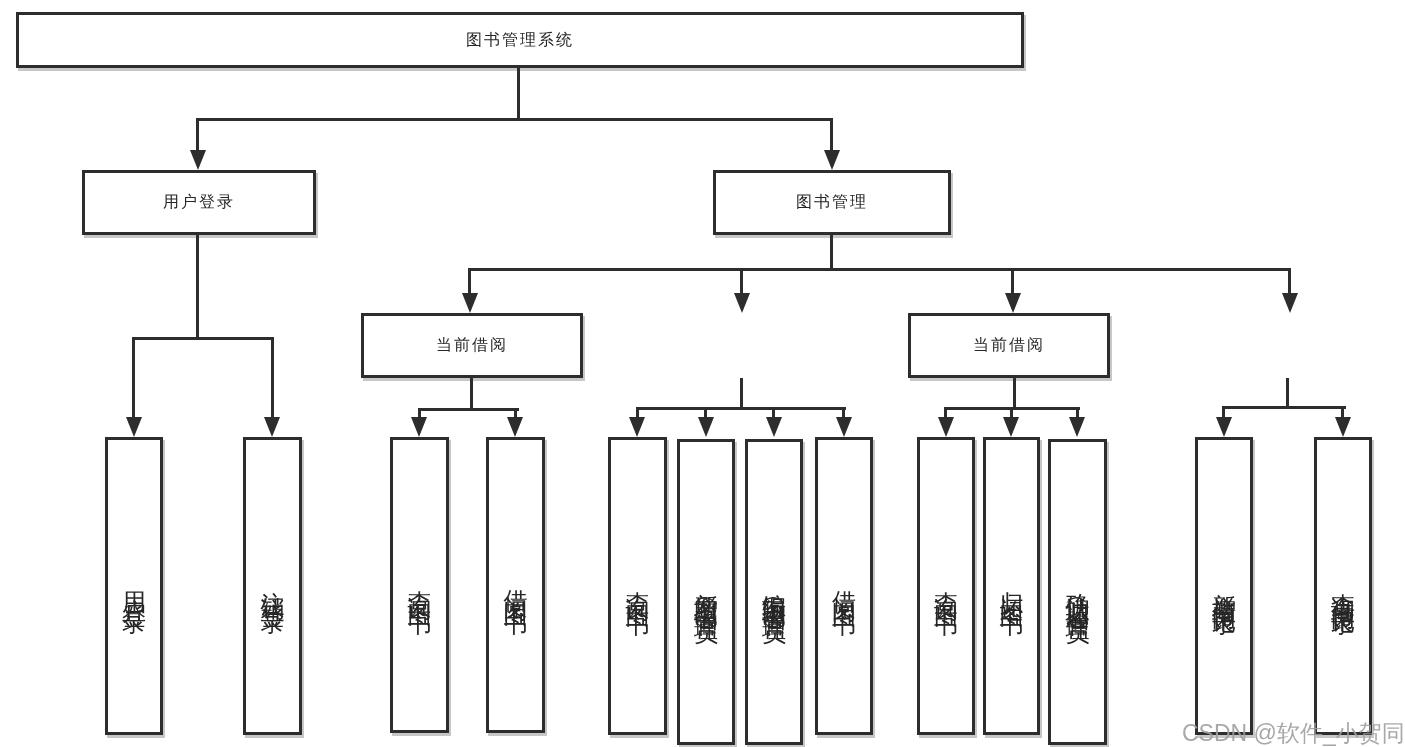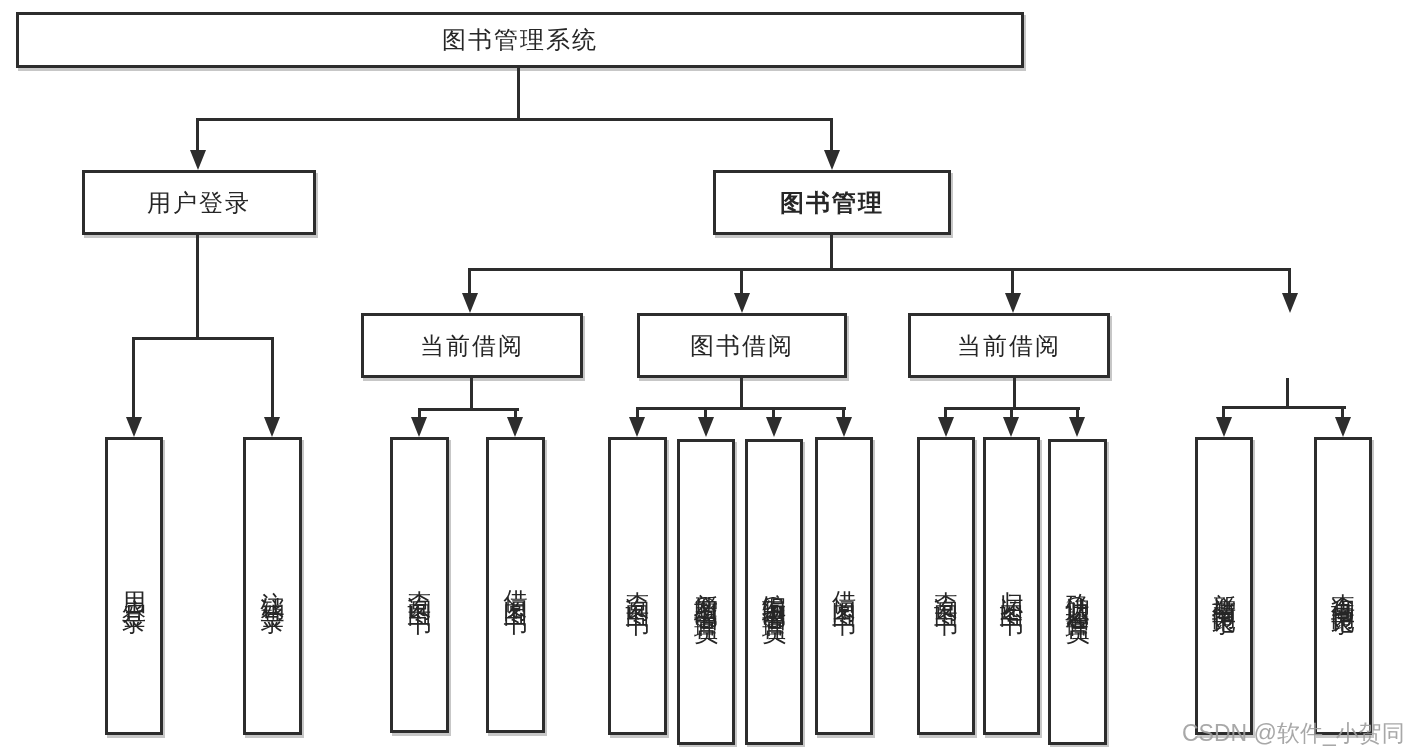--- a/index.html
+++ b/index.html
@@ -7,21 +7,21 @@
     position:relative; width:1405px; height:747px; background:#ffffff;
     font-family:"Liberation Sans","DejaVu Sans",sans-serif; overflow:hidden;
     color:#262626;
   }
   .box {
     position:absolute; box-sizing:border-box;
     border:3px solid #2d2d2d; background:#ffffff;
     box-shadow:2px 3px 0 rgba(130,130,130,0.45);
     display:flex; align-items:center; justify-content:center;
   }
-  .hbox { font-size:24px; letter-spacing:2px; white-space:nowrap; }
+  .hbox { font-size:16px; letter-spacing:2px; white-space:nowrap; }
   .vbox .vtext {
     writing-mode:vertical-rl; text-orientation:mixed;
     font-size:24px; letter-spacing:7px; line-height:1;
   }
   .vbox .vtext.tight { letter-spacing:4px; }
   .line { position:absolute; background:#2d2d2d; }
   .arrowhead {
     position:absolute; width:0; height:0;
     border-left:8px solid transparent; border-right:8px solid transparent;
     border-top:20px solid #2d2d2d;
@@ -43,21 +43,21 @@
   <div class="line" style="left:517px; top:68px; width:3px; height:50px;"></div>
   <div class="line" style="left:196px; top:118px; width:637px; height:3px;"></div>
   <div class="line" style="left:196px; top:118px; width:3px; height:32px;"></div>
   <div class="arrowhead" style="left:190px; top:150px;"></div>
   <div class="line" style="left:830px; top:118px; width:3px; height:32px;"></div>
   <div class="arrowhead" style="left:824px; top:150px;"></div>
 
   <div class="box hbox" style="left:82px; top:170px; width:234px; height:65px;">
     <span>用户登录</span>
   </div>
-  <div class="box hbox" style="left:713px; top:170px; width:238px; height:65px;font-weight:bold;">
+  <div class="box hbox" style="left:713px; top:170px; width:238px; height:65px;">
     <span>图书管理</span>
   </div>
 
   <div class="line" style="left:196px; top:235px; width:3px; height:102px;"></div>
   <div class="line" style="left:132px; top:337px; width:142px; height:3px;"></div>
   <div class="line" style="left:132px; top:337px; width:3px; height:80px;"></div>
   <div class="arrowhead" style="left:126px; top:417px;"></div>
   <div class="line" style="left:271px; top:337px; width:3px; height:80px;"></div>
   <div class="arrowhead" style="left:264px; top:417px;"></div>
 
@@ -67,23 +67,20 @@
   <div class="arrowhead" style="left:462px; top:293px;"></div>
   <div class="line" style="left:740px; top:268px; width:3px; height:25px;"></div>
   <div class="arrowhead" style="left:734px; top:293px;"></div>
   <div class="line" style="left:1011px; top:268px; width:3px; height:25px;"></div>
   <div class="arrowhead" style="left:1005px; top:293px;"></div>
   <div class="line" style="left:1288px; top:268px; width:3px; height:25px;"></div>
   <div class="arrowhead" style="left:1282px; top:293px;"></div>
 
   <div class="box hbox" style="left:361px; top:313px; width:222px; height:65px;">
     <span>当前借阅</span>
-  </div>
-  <div class="box hbox" style="left:637px; top:313px; width:210px; height:65px;">
-    <span>图书借阅</span>
   </div>
   <div class="box hbox" style="left:908px; top:313px; width:202px; height:65px;">
     <span>当前借阅</span>
   </div>
 
   <div class="line" style="left:470px; top:378px; width:3px; height:30px;"></div>
   <div class="line" style="left:418px; top:408px; width:101px; height:3px;"></div>
   <div class="line" style="left:418px; top:408px; width:3px; height:9px;"></div>
   <div class="arrowhead" style="left:411px; top:417px;"></div>
   <div class="line" style="left:514px; top:408px; width:3px; height:9px;"></div>

